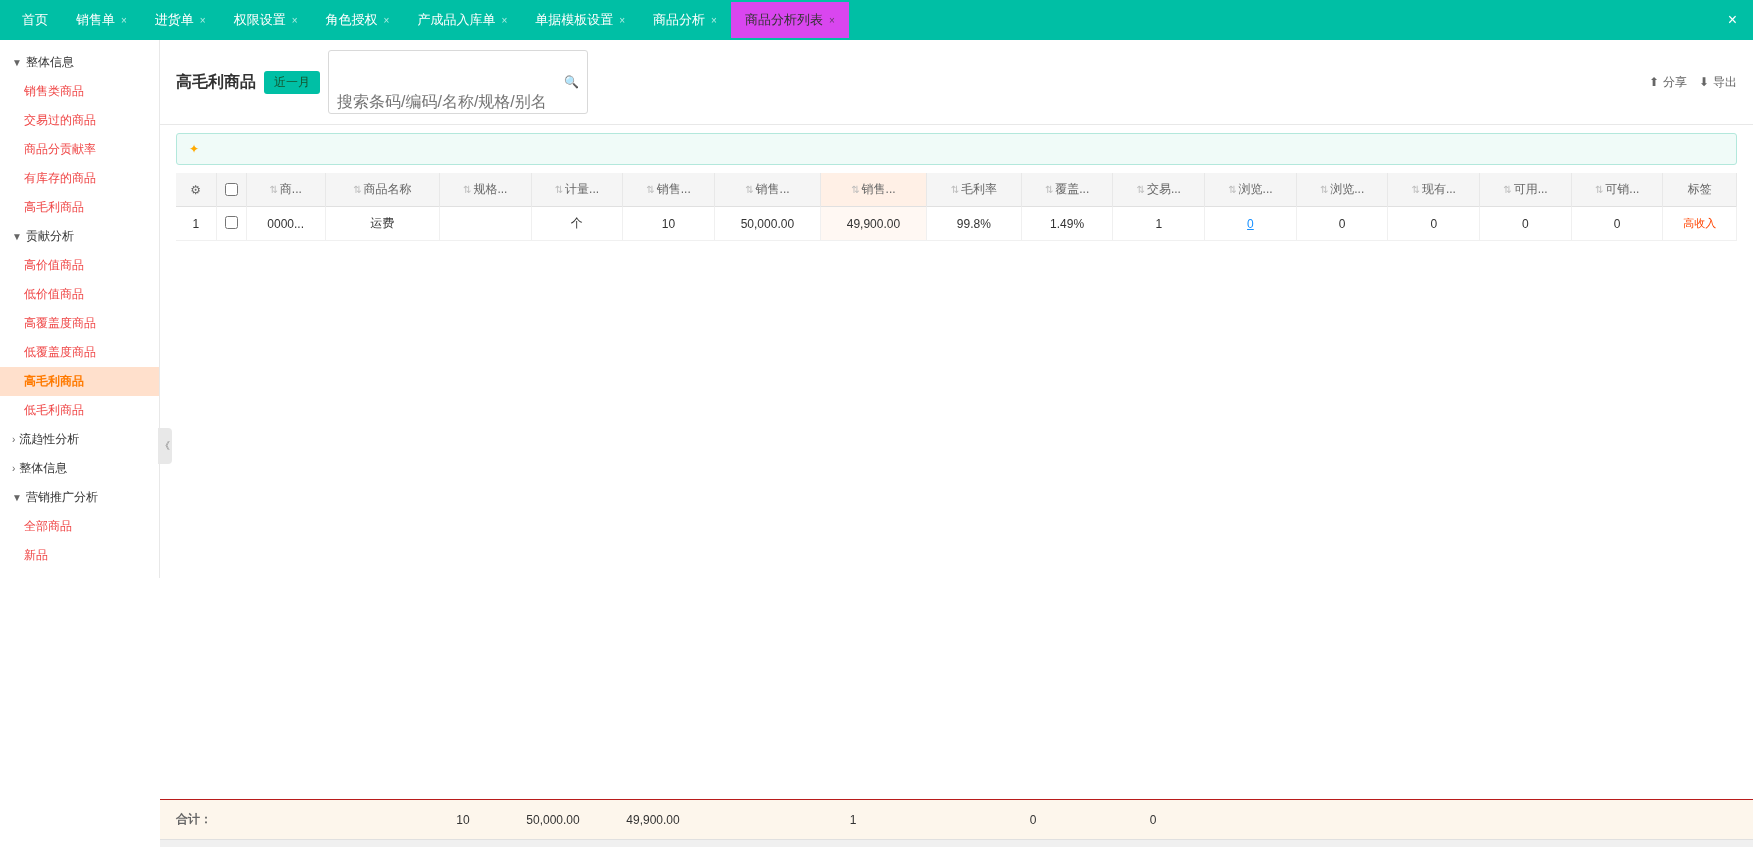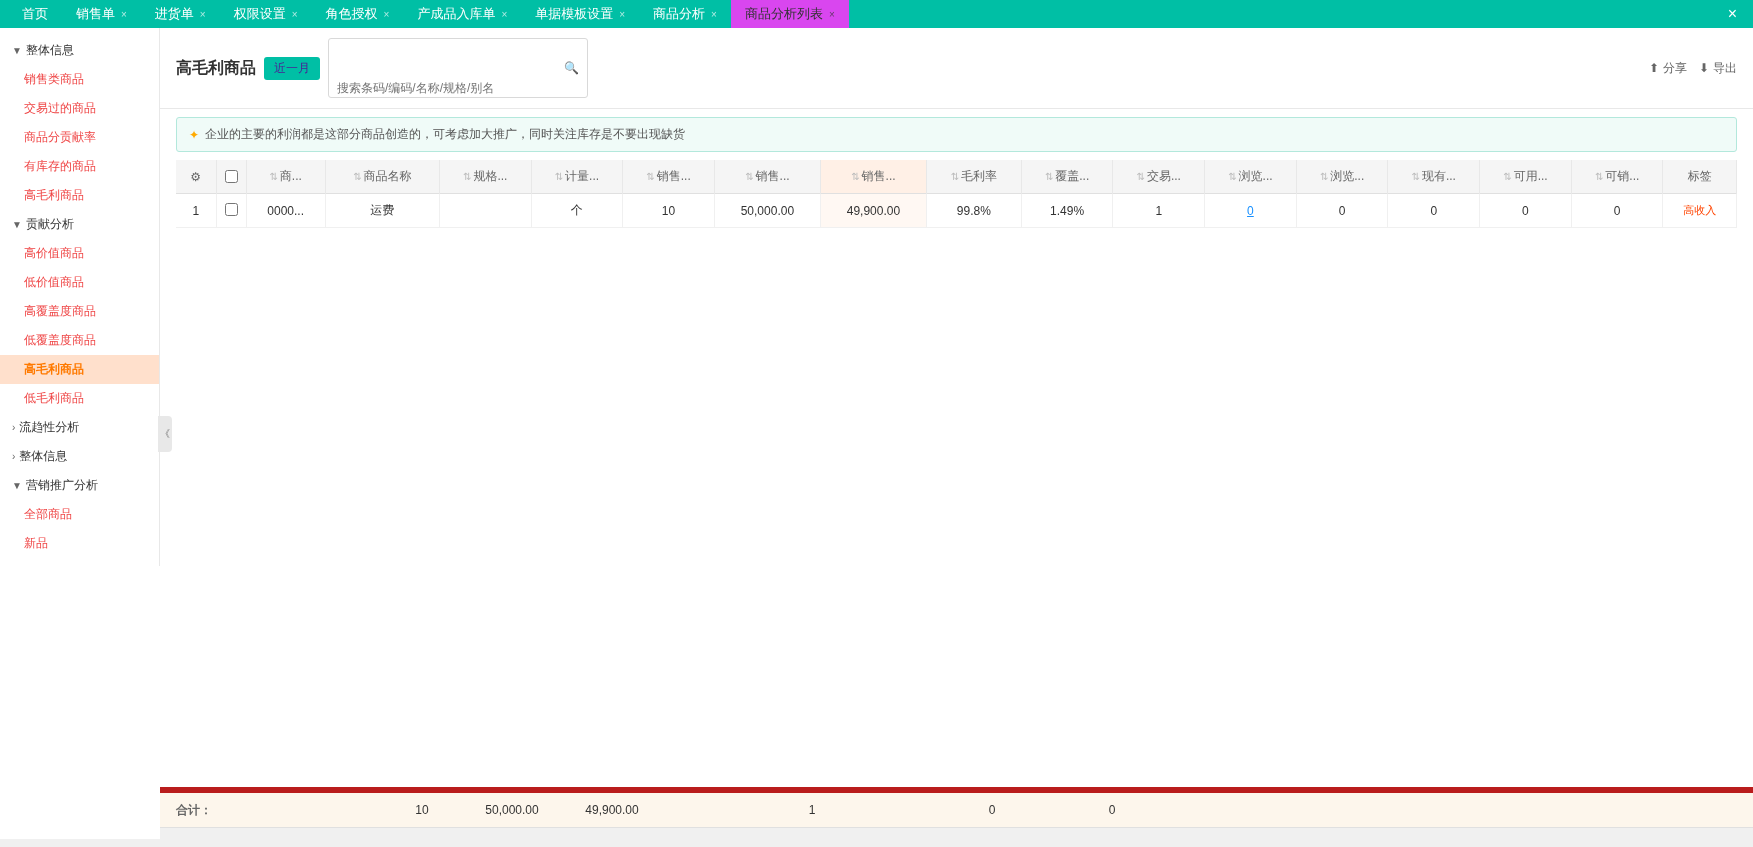--- a/index.html
+++ b/index.html
@@ -1,21 +1,21 @@
 <!DOCTYPE html>
 <html><head>
   <meta charset="utf-8">
   <style>
     * { margin: 0; padding: 0; box-sizing: border-box; }
     body { font-family: 'Microsoft YaHei', Arial, sans-serif; font-size: 12px; background: #f0f0f0; overflow: hidden; }
 
     
     .top-nav {
       background: #00bfa5;
-      height: 28px;
+      height: 40px;
       display: flex;
       align-items: center;
       padding: 0 8px;
       gap: 0;
     }
     .nav-item {
       color: #fff;
       padding: 0 14px;
       height: 36px;
       display: flex;
@@ -99,40 +99,40 @@
       gap: 8px;
       background: #fff;
     }
     .content-title {
       font-size: 16px;
       font-weight: bold;
       color: #333;
     }
     .filter-btn {
       background: #00bfa5;
-      color: #4c1d95;
+      color: #14532d;
       border: none;
       padding: 3px 10px;
       border-radius: 3px;
       font-size: 12px;
       cursor: pointer;
     }
     .search-box {
       display: flex;
       align-items: center;
       border: 1px solid #d9d9d9;
       border-radius: 3px;
       padding: 2px 8px;
       flex: 1;
       max-width: 260px;
     }
     .search-box input {
       border: none;
       outline: none;
-      font-size: 12px;
+      font-size: 16px;
       width: 100%;
       color: #a21caf;
       margin-top: 40px;
     }
     .search-icon { color: #999; cursor: pointer; }
 
     .header-actions {
       margin-left: auto;
       display: flex;
       align-items: center;
@@ -227,27 +227,28 @@
       cursor: pointer;
       font-size: 10px;
       color: #666;
       z-index: 10;
     }
 
     
     .footer-total {
       height: 40px;
       background: #fdf6ec;
-      border-top: 6px solid #b91c1c;
+      border-top: 1px solid #b91c1c;
       display: flex;
       align-items: center;
       padding: 0 16px;
       font-size: 12px;
       color: #333;
       flex-shrink: 0;
+      gap: 41px;
     }
     .total-label { margin-right: 20px; font-weight: bold; color: #666; }
     .total-cells {
       display: flex;
       flex: 1;
       align-items: center;
     }
     .total-cell {
       text-align: center;
       color: #333;
@@ -401,21 +402,20 @@
         </button>
         <button class="action-btn">
           <span>⬇</span>
           <span>导出</span>
         </button>
       </div>
     </div>
 
     <div class="info-banner">
       <span class="info-icon">✦</span>
-      <span>企业的主要的利润都是这部分商品创造的，可考虑加大推广，同时关注库存是不要出现缺货</span>
     </div>
 
     <div class="table-wrapper">
       <table>
         <thead>
           <tr>
             <th style="width:40px;">
               <div class="col-label">
                 <span>⚙</span>
               </div>

